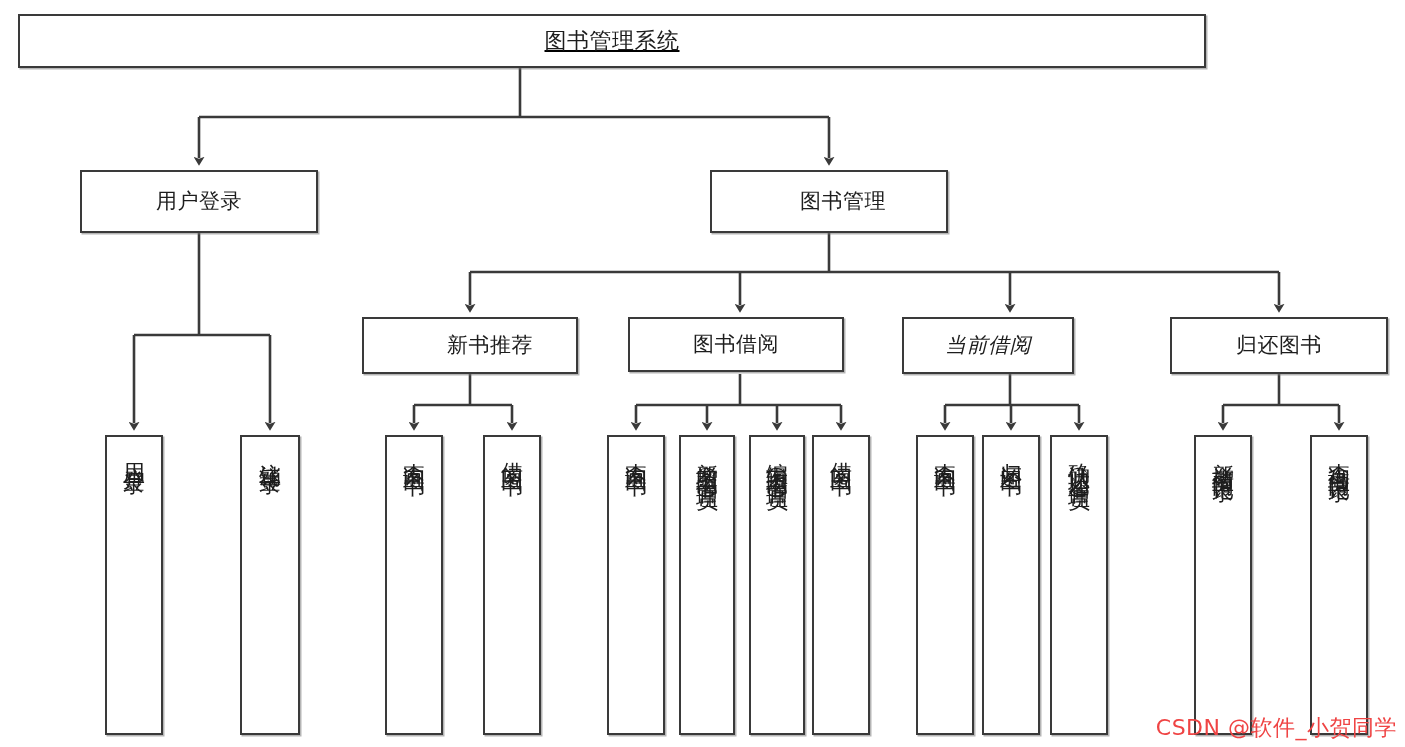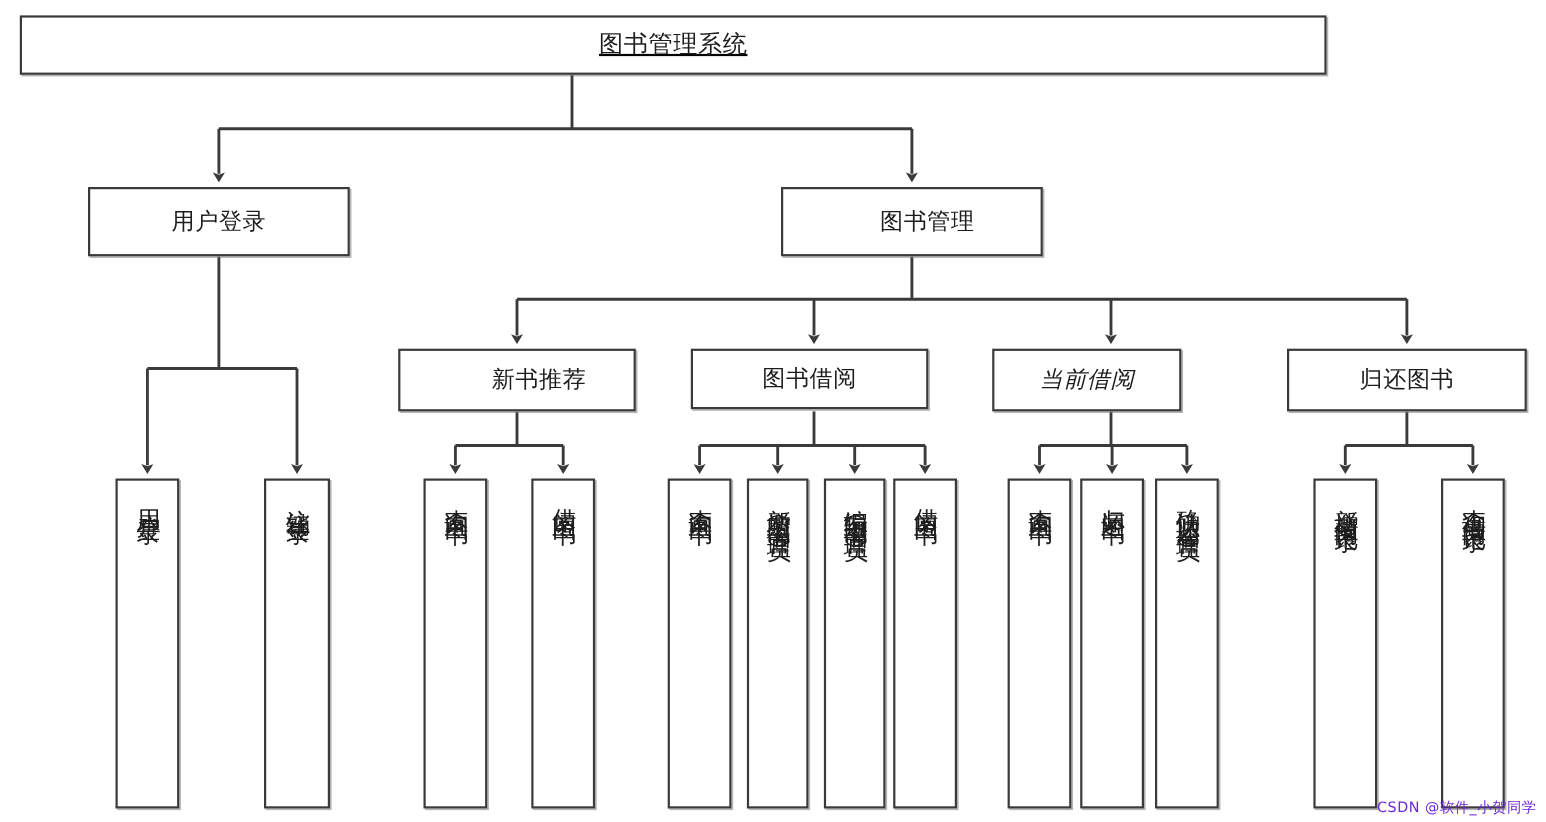--- a/index.html
+++ b/index.html
@@ -56,22 +56,22 @@
     text-orientation:upright;
     font-size:22px;
     letter-spacing:4px;
     line-height:1;
     white-space:pre;
   }
   .watermark{
     position:absolute;
     right:8px;
     bottom:4px;
-    font-size:13px;
-    color:#6d28d9;
+    font-size:22px;
+    color:#ef4444;
     letter-spacing:0.5px;
     white-space:nowrap;
     user-select:none;
   }
 </style>
 </head>
 <body>
 
 <div id="canvas">
 

